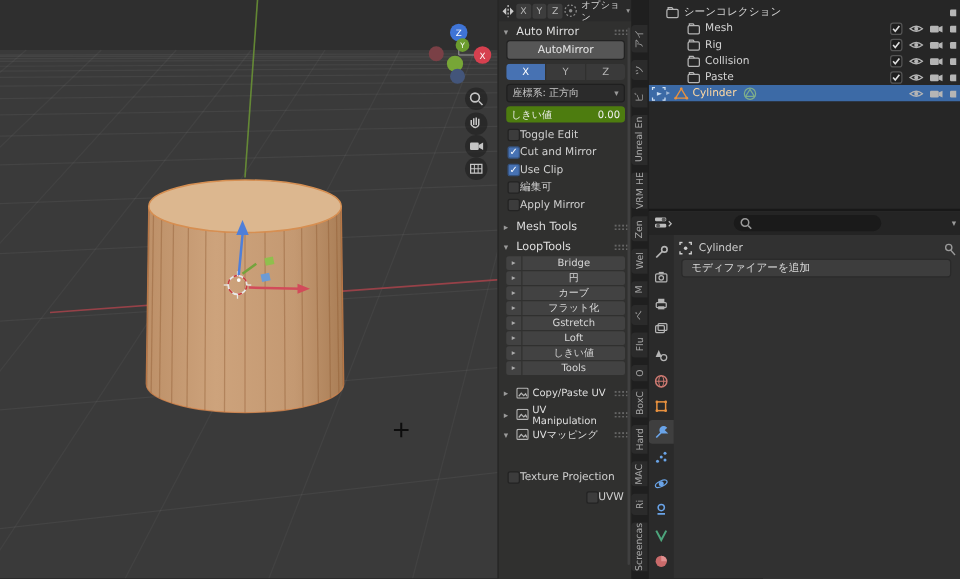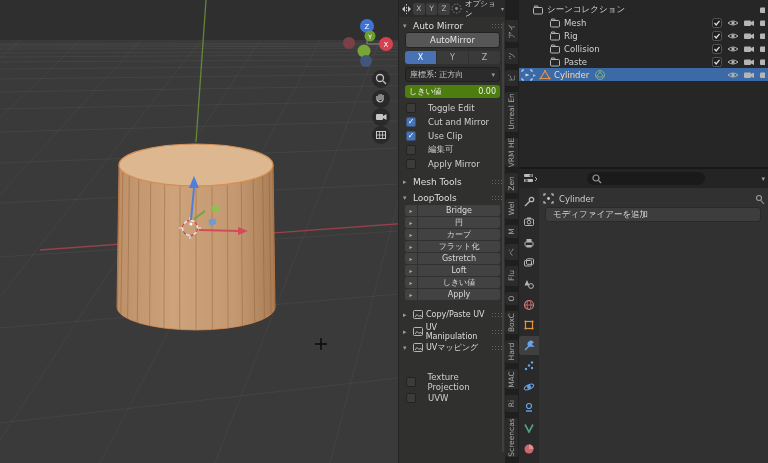--- a/index.html
+++ b/index.html
@@ -21,21 +21,21 @@
   .grip{margin-left:auto;width:11px;height:5px;background-image:radial-gradient(#7d7d7d 0.8px, transparent 0.9px);background-size:3px 3px;opacity:.7;}
   .wbtn{margin:0 6px;height:14px;background:#565656;border:1px solid #222;border-radius:3px;display:flex;align-items:center;justify-content:center;color:#e6e6e6;font-size:8.5px;}
   #xyzseg{margin:3px 6px 0;display:flex;height:13px;border-radius:3px;overflow:hidden;gap:1px;}
   #xyzseg>div{flex:1;display:flex;align-items:center;justify-content:center;font-size:8px;background:#3a3a3a;color:#b5b5b5;}
   #xyzseg>div.on{background:#4772b3;color:#fff;}
   .dd,.slider{margin:3px 6px 0;height:13px;border-radius:3px;display:flex;align-items:center;font-size:8px;padding:0 4px;}
   .dd{background:#2b2b2b;border:1px solid #1f1f1f;color:#c9c9c9;}
   .dd .chev{margin-left:auto;color:#9a9a9a;font-size:7px;}
   .slider{background:#4d7c0f;color:#f0f0f0;}
   .slider .val{margin-left:auto;}
-  .cbrow{display:flex;align-items:center;gap:12px;padding:0 7px;height:14px;font-size:8.5px;color:#cfcfcf;}
+  .cbrow{display:flex;align-items:center;gap:0;padding:0 7px;height:14px;font-size:8.5px;color:#cfcfcf;}
   .cb{width:10px;height:10px;border-radius:2px;background:#3c3c3c;border:1px solid #232323;box-sizing:border-box;display:flex;align-items:center;justify-content:center;color:#fff;font-size:8px;line-height:1;}
   .cb.checked{background:#4772b3;border-color:#35527e;}
   .ltrow{display:flex;gap:1px;margin:1px 6px 0;height:11px;text-align:right;}
   .ltrow .exp{width:12px;background:#424242;border-radius:2px 0 0 2px;display:flex;align-items:center;justify-content:center;color:#aaa;font-size:6px;}
   .ltrow .main{flex:1;background:#424242;border-radius:0 2px 2px 0;display:flex;align-items:center;justify-content:center;color:#d8d8d8;font-size:8px;}
   #np-scroll{left:103px;top:22px;width:2px;height:430px;background:#4f4f4f;border-radius:2px;opacity:.55;}
   
   #tabstrip{left:505px;top:0;width:14px;height:463px;background:#1f1f1f;display:flex;flex-direction:column;align-items:stretch;padding-top:20px;box-sizing:border-box;}
   .vtab{position:relative;width:13px;margin-bottom:6px;background:#2b2b2b;border-radius:3px 0 0 3px;display:flex;align-items:center;justify-content:center;}
   .vtab span{transform:rotate(-90deg);white-space:nowrap;font-size:7.5px;color:#a8a8a8;}
@@ -296,21 +296,21 @@
           <div class="ltrow">
             <div class="exp">▸</div>
             <div class="main">Loft</div>
           </div>
           <div class="ltrow">
             <div class="exp">▸</div>
             <div class="main">しきい値</div>
           </div>
           <div class="ltrow">
             <div class="exp">▸</div>
-            <div class="main">Apply</div>
+            <div class="main">Tools</div>
           </div>
         </div>
 
       <div class="panel-hdr" style="margin-top:8px;">
         <span class="arr">▸</span>
         <span class="uvic">
             <svg width="10" height="9" viewBox="0 0 10 9">
               <rect x="0.5" y="0.5" width="9" height="8" rx="1" fill="none" stroke="#b5b5b5"></rect>
               <path d="M2,7 L4,4.5 L6,6.5 L7.5,5 L8.5,7" fill="none" stroke="#b5b5b5"></path>
             </svg>
@@ -338,21 +338,21 @@
             </svg>
           </span>
         <span style="font-size:8px;">UVマッピング</span>
         <span class="grip"></span>
       </div>
       <div id="uv-checks" style="margin-top:4px;">
           <div class="cbrow" style="height: 16px; margin-top: 20px;">
             <span class="cb"></span>
             <span>Texture Projection</span>
           </div>
-          <div class="cbrow" style="height: 16px;">
+          <div class="cbrow" style="height: 16px; justify-content: flex-end;">
             <span class="cb"></span>
             <span>UVW</span>
           </div>
         </div>
     </div>
     <div class="abs" id="np-scroll"></div>
   </div>
 
   <div class="abs" id="tabstrip">
       <div class="vtab" style="height: 31px;">

